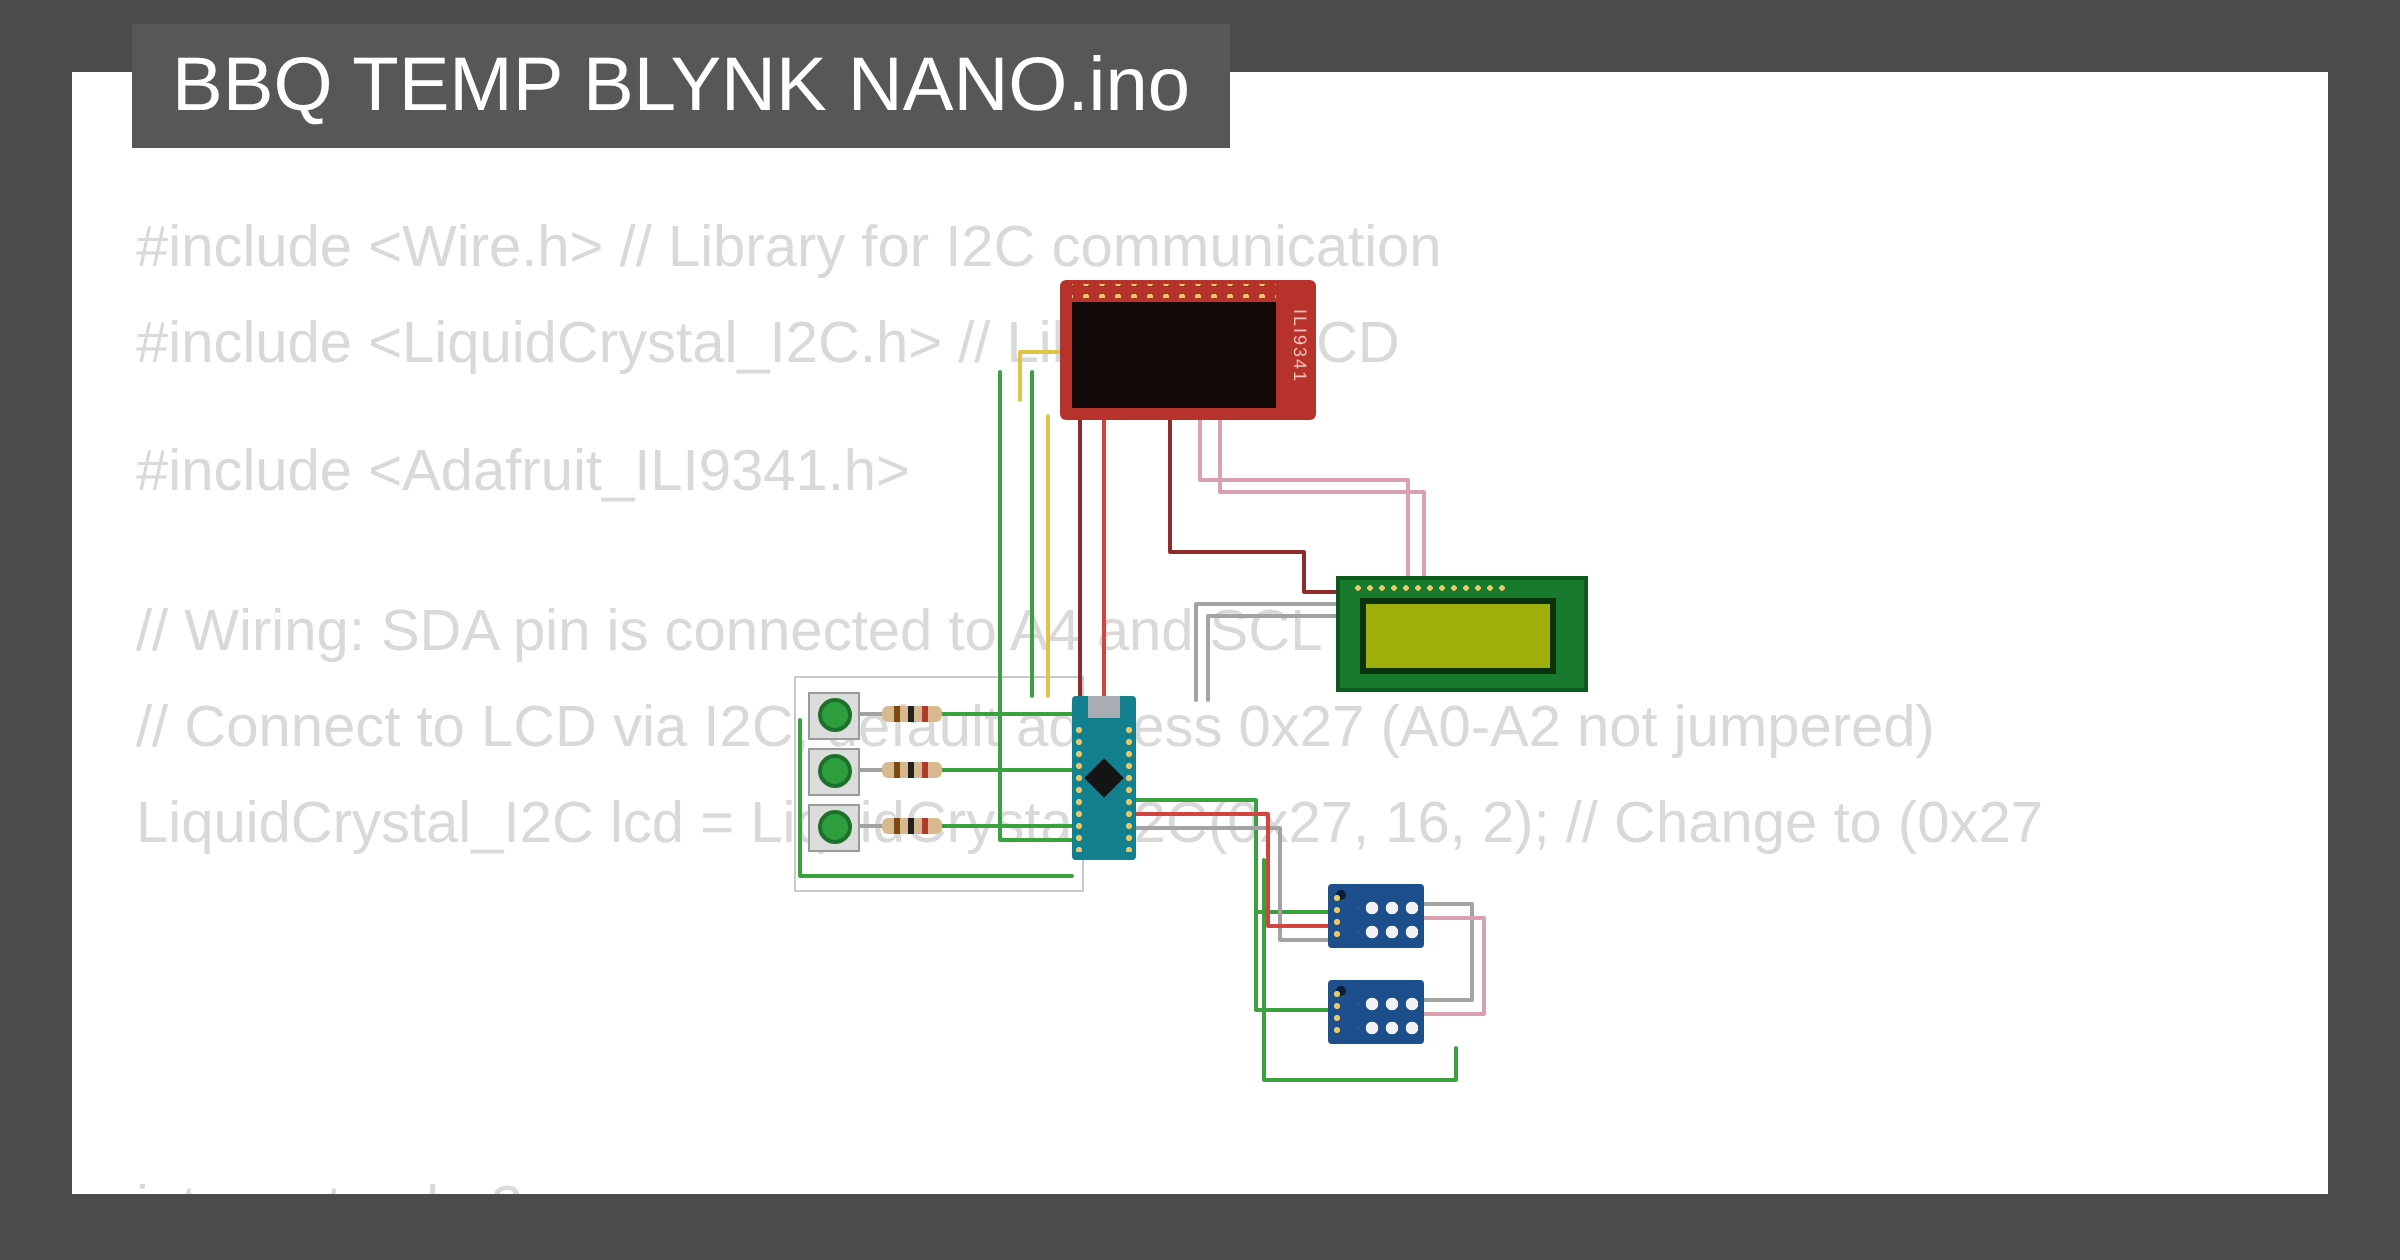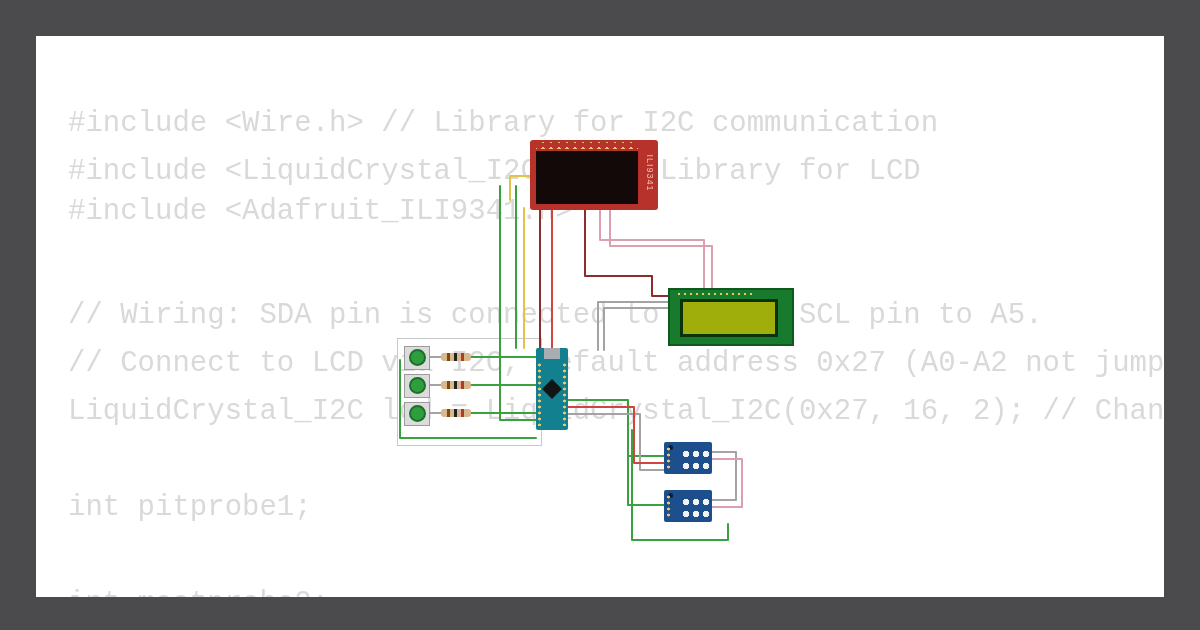--- a/index.html
+++ b/index.html
@@ -1,20 +1,20 @@
 <!DOCTYPE html>
 <html><head>
 <meta charset="utf-8">
 <style>
   html,body{margin:0;padding:0}
   .page{position:relative;width:1200px;height:630px;background:#4b4b4e;overflow:hidden;
         font-family:"Liberation Sans",sans-serif}
   .content{position:absolute;left:36px;top:36px;right:36px;bottom:33px;background:#ffffff;overflow:hidden}
   .code-line{position:absolute;left:32px;height:48px;line-height:48px;white-space:nowrap;
-             font-size:29px;color:#d9d9d9;font-family:Liberation Mono, monospace}
+             font-size:29px;color:#d9d9d9;font-family:Liberation Sans, sans-serif}
   .title{position:absolute;left:66px;top:12px;height:62px;line-height:62px;background:#57575a;
          color:#ffffff;font-size:38px;padding:0 20px;z-index:30;white-space:nowrap}
   .logo{position:absolute;right:42px;top:512px;z-index:25;font-family:"DejaVu Serif",serif;
         font-weight:700;font-size:56px;color:#0d0d0d;letter-spacing:1px}
 
   
   .wires{position:absolute;left:0;top:0;width:1200px;height:630px;z-index:10}
   .wires polyline{fill:none;stroke-width:2;stroke-linejoin:round;stroke-linecap:round}
   .w-green{stroke:#3aa13f}
   .w-gray{stroke:#a3a3a3}
@@ -72,27 +72,26 @@
   .mod1{top:442px}.mod2{top:490px}
 </style>
 </head>
 <body>
 
 <div class="page">
 
   <div class="content">
     <div class="code-line" style="top:64px">#include &lt;Wire.h&gt; // Library for I2C communication</div>
     <div class="code-line" style="top:112px">#include &lt;LiquidCrystal_I2C.h&gt; // Library for LCD</div>
-    <div class="code-line" style="top:152px">#include &lt;Adafruit_ILI9341.h&gt;</div>
+    <div class="code-line" style="top:176px">#include &lt;Adafruit_ILI9341.h&gt;</div>
     <div class="code-line" style="top:208px"></div>
     <div class="code-line" style="top:256px">// Wiring: SDA pin is connected to A4 and SCL pin to A5.</div>
     <div class="code-line" style="top:304px">// Connect to LCD via I2C, default address 0x27 (A0-A2 not jumpered)</div>
     <div class="code-line" style="top:352px">LiquidCrystal_I2C lcd = LiquidCrystal_I2C(0x27, 16, 2); // Change to (0x27</div>
     <div class="code-line" style="top:400px"></div>
-    <div class="code-line" style="top:448px">int pitprobe1;</div>
     <div class="code-line" style="top:544px">int meatprobe2;</div>
   </div>
 
   <svg class="wires" viewBox="0 0 1200 630">
 
     <polyline class="w-green" points="500,186 500,420 536,420"></polyline>
     <polyline class="w-green" points="516,186 516,348"></polyline>
     <polyline class="w-green" points="471,357 536,357"></polyline>
     <polyline class="w-green" points="471,385 536,385"></polyline>
     <polyline class="w-green" points="471,413 536,413"></polyline>
@@ -160,15 +159,16 @@
     <div class="hole"></div>
     <div class="pins"></div>
     <div class="pads"></div>
   </div>
   <div class="part module mod2">
     <div class="hole"></div>
     <div class="pins"></div>
     <div class="pads"></div>
   </div>
 
+  <div class="title">BBQ TEMP BLYNK NANO.ino</div>
 
 
 </div>
 
 </body></html>

